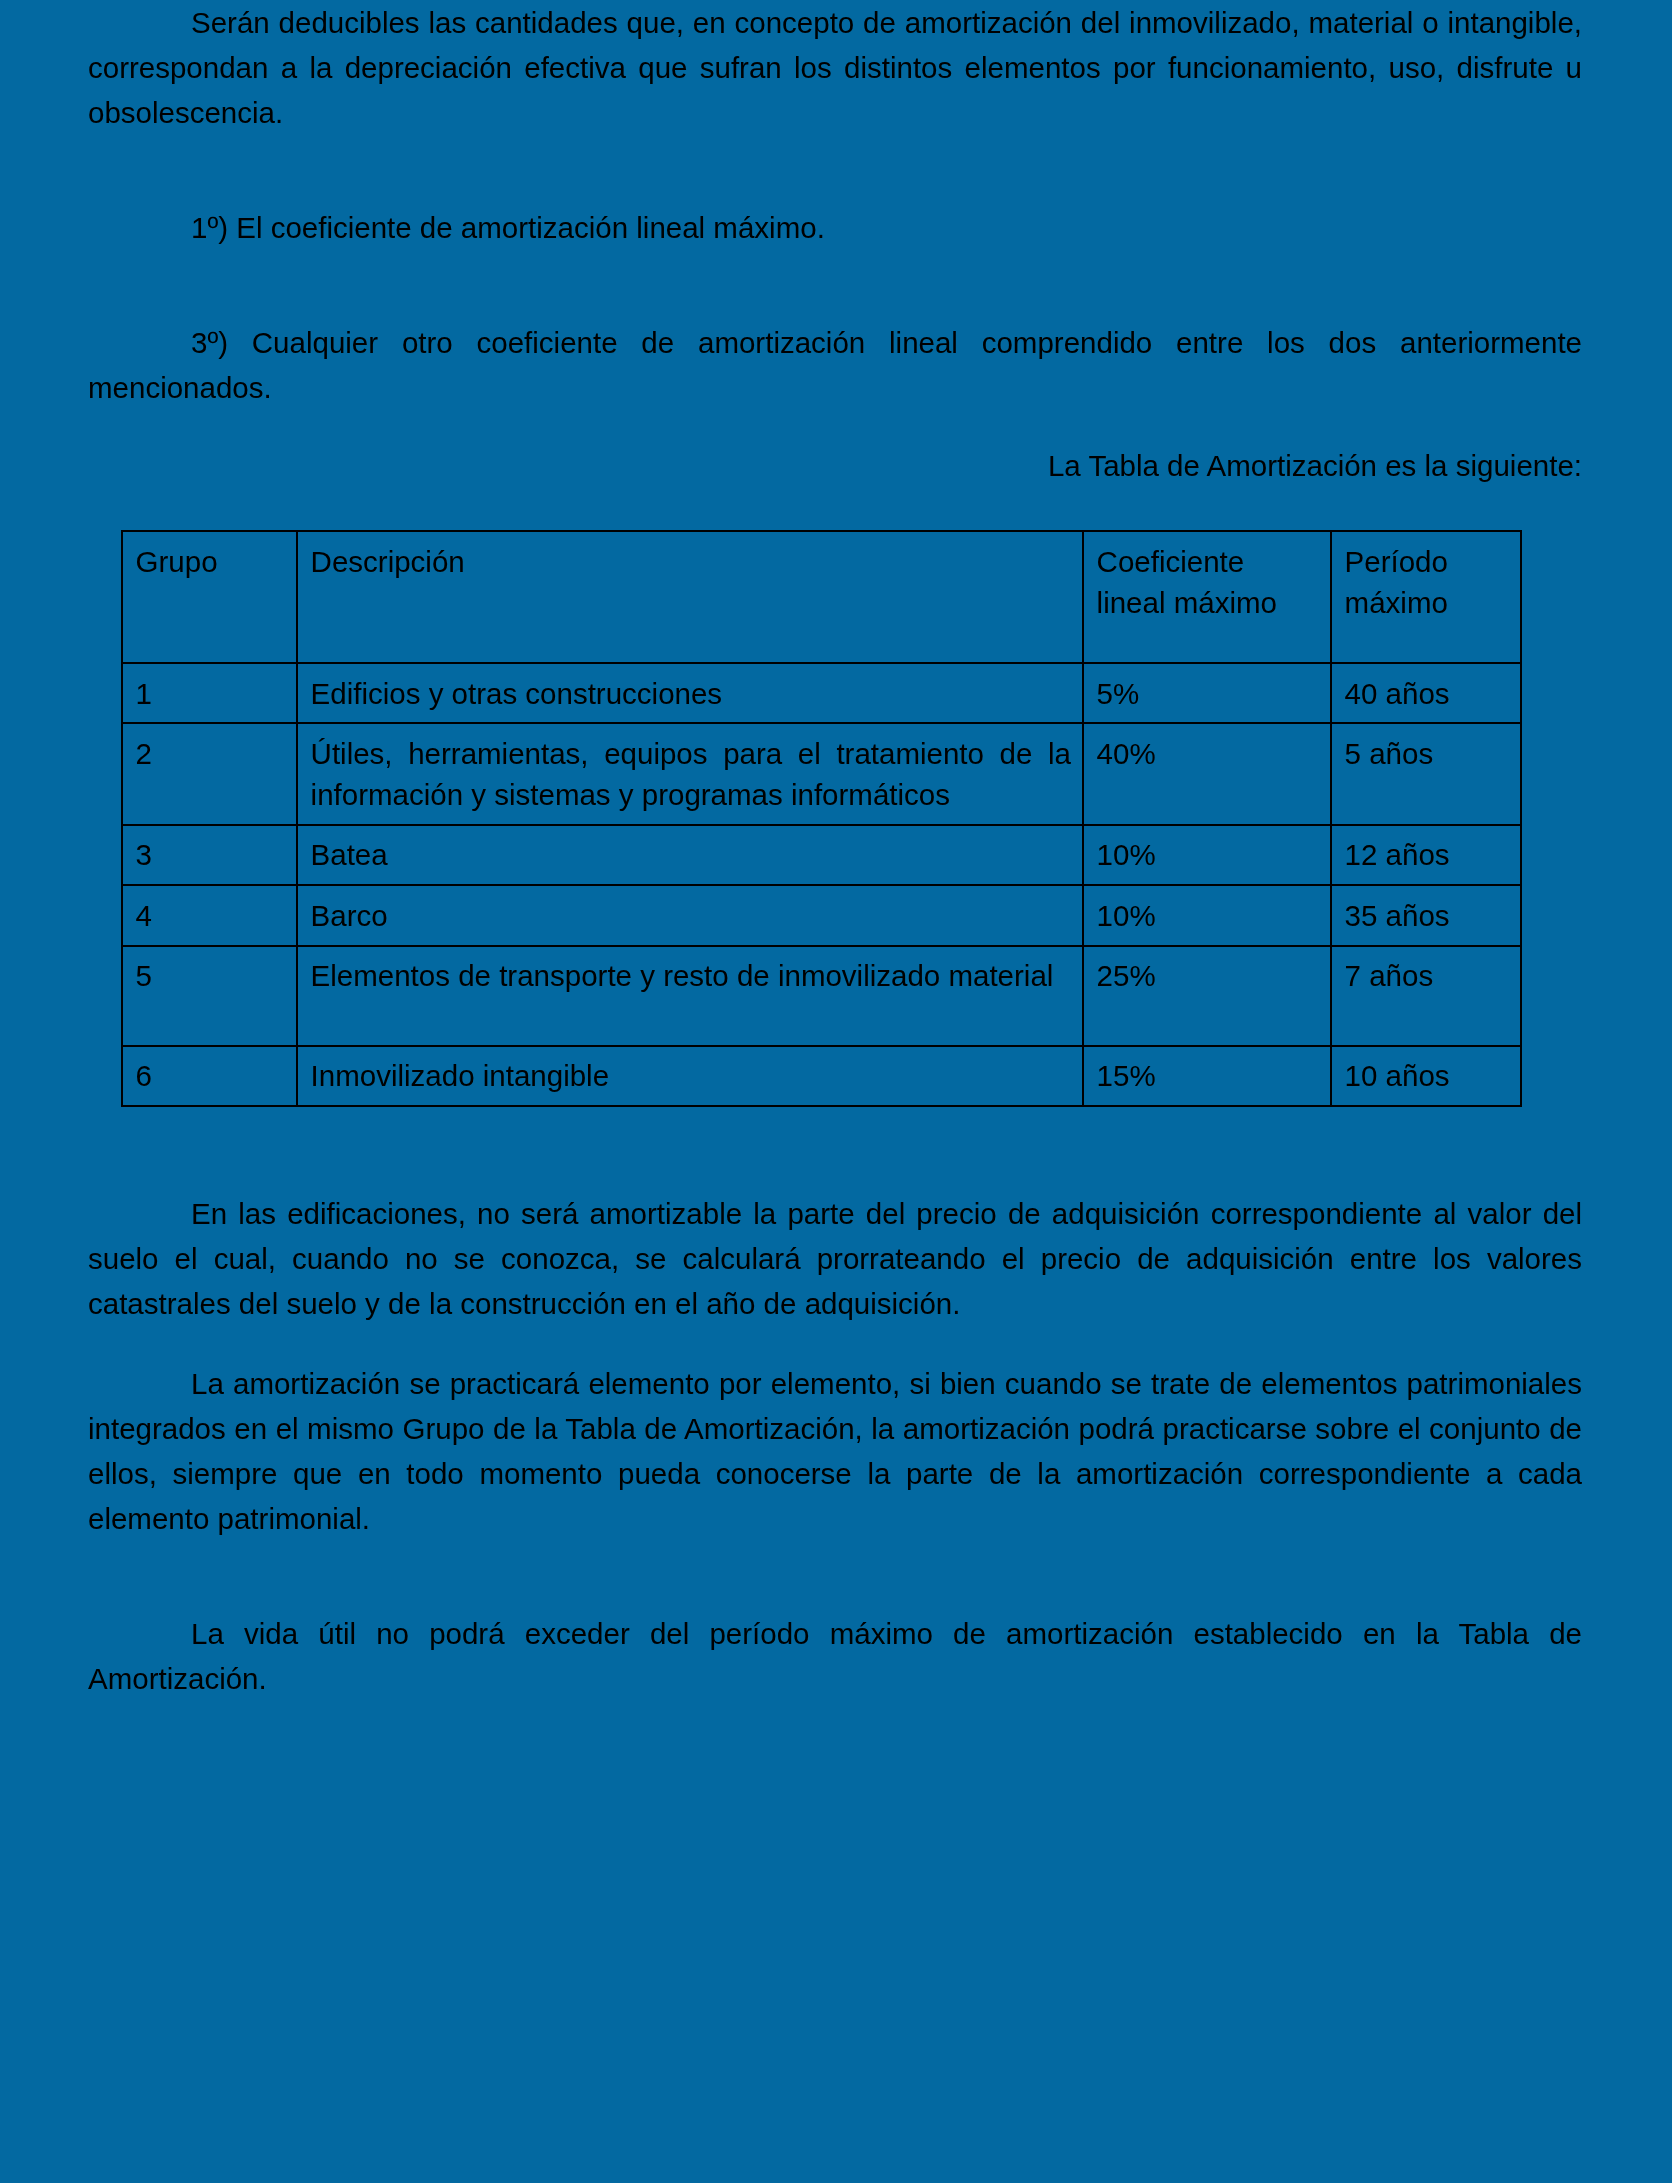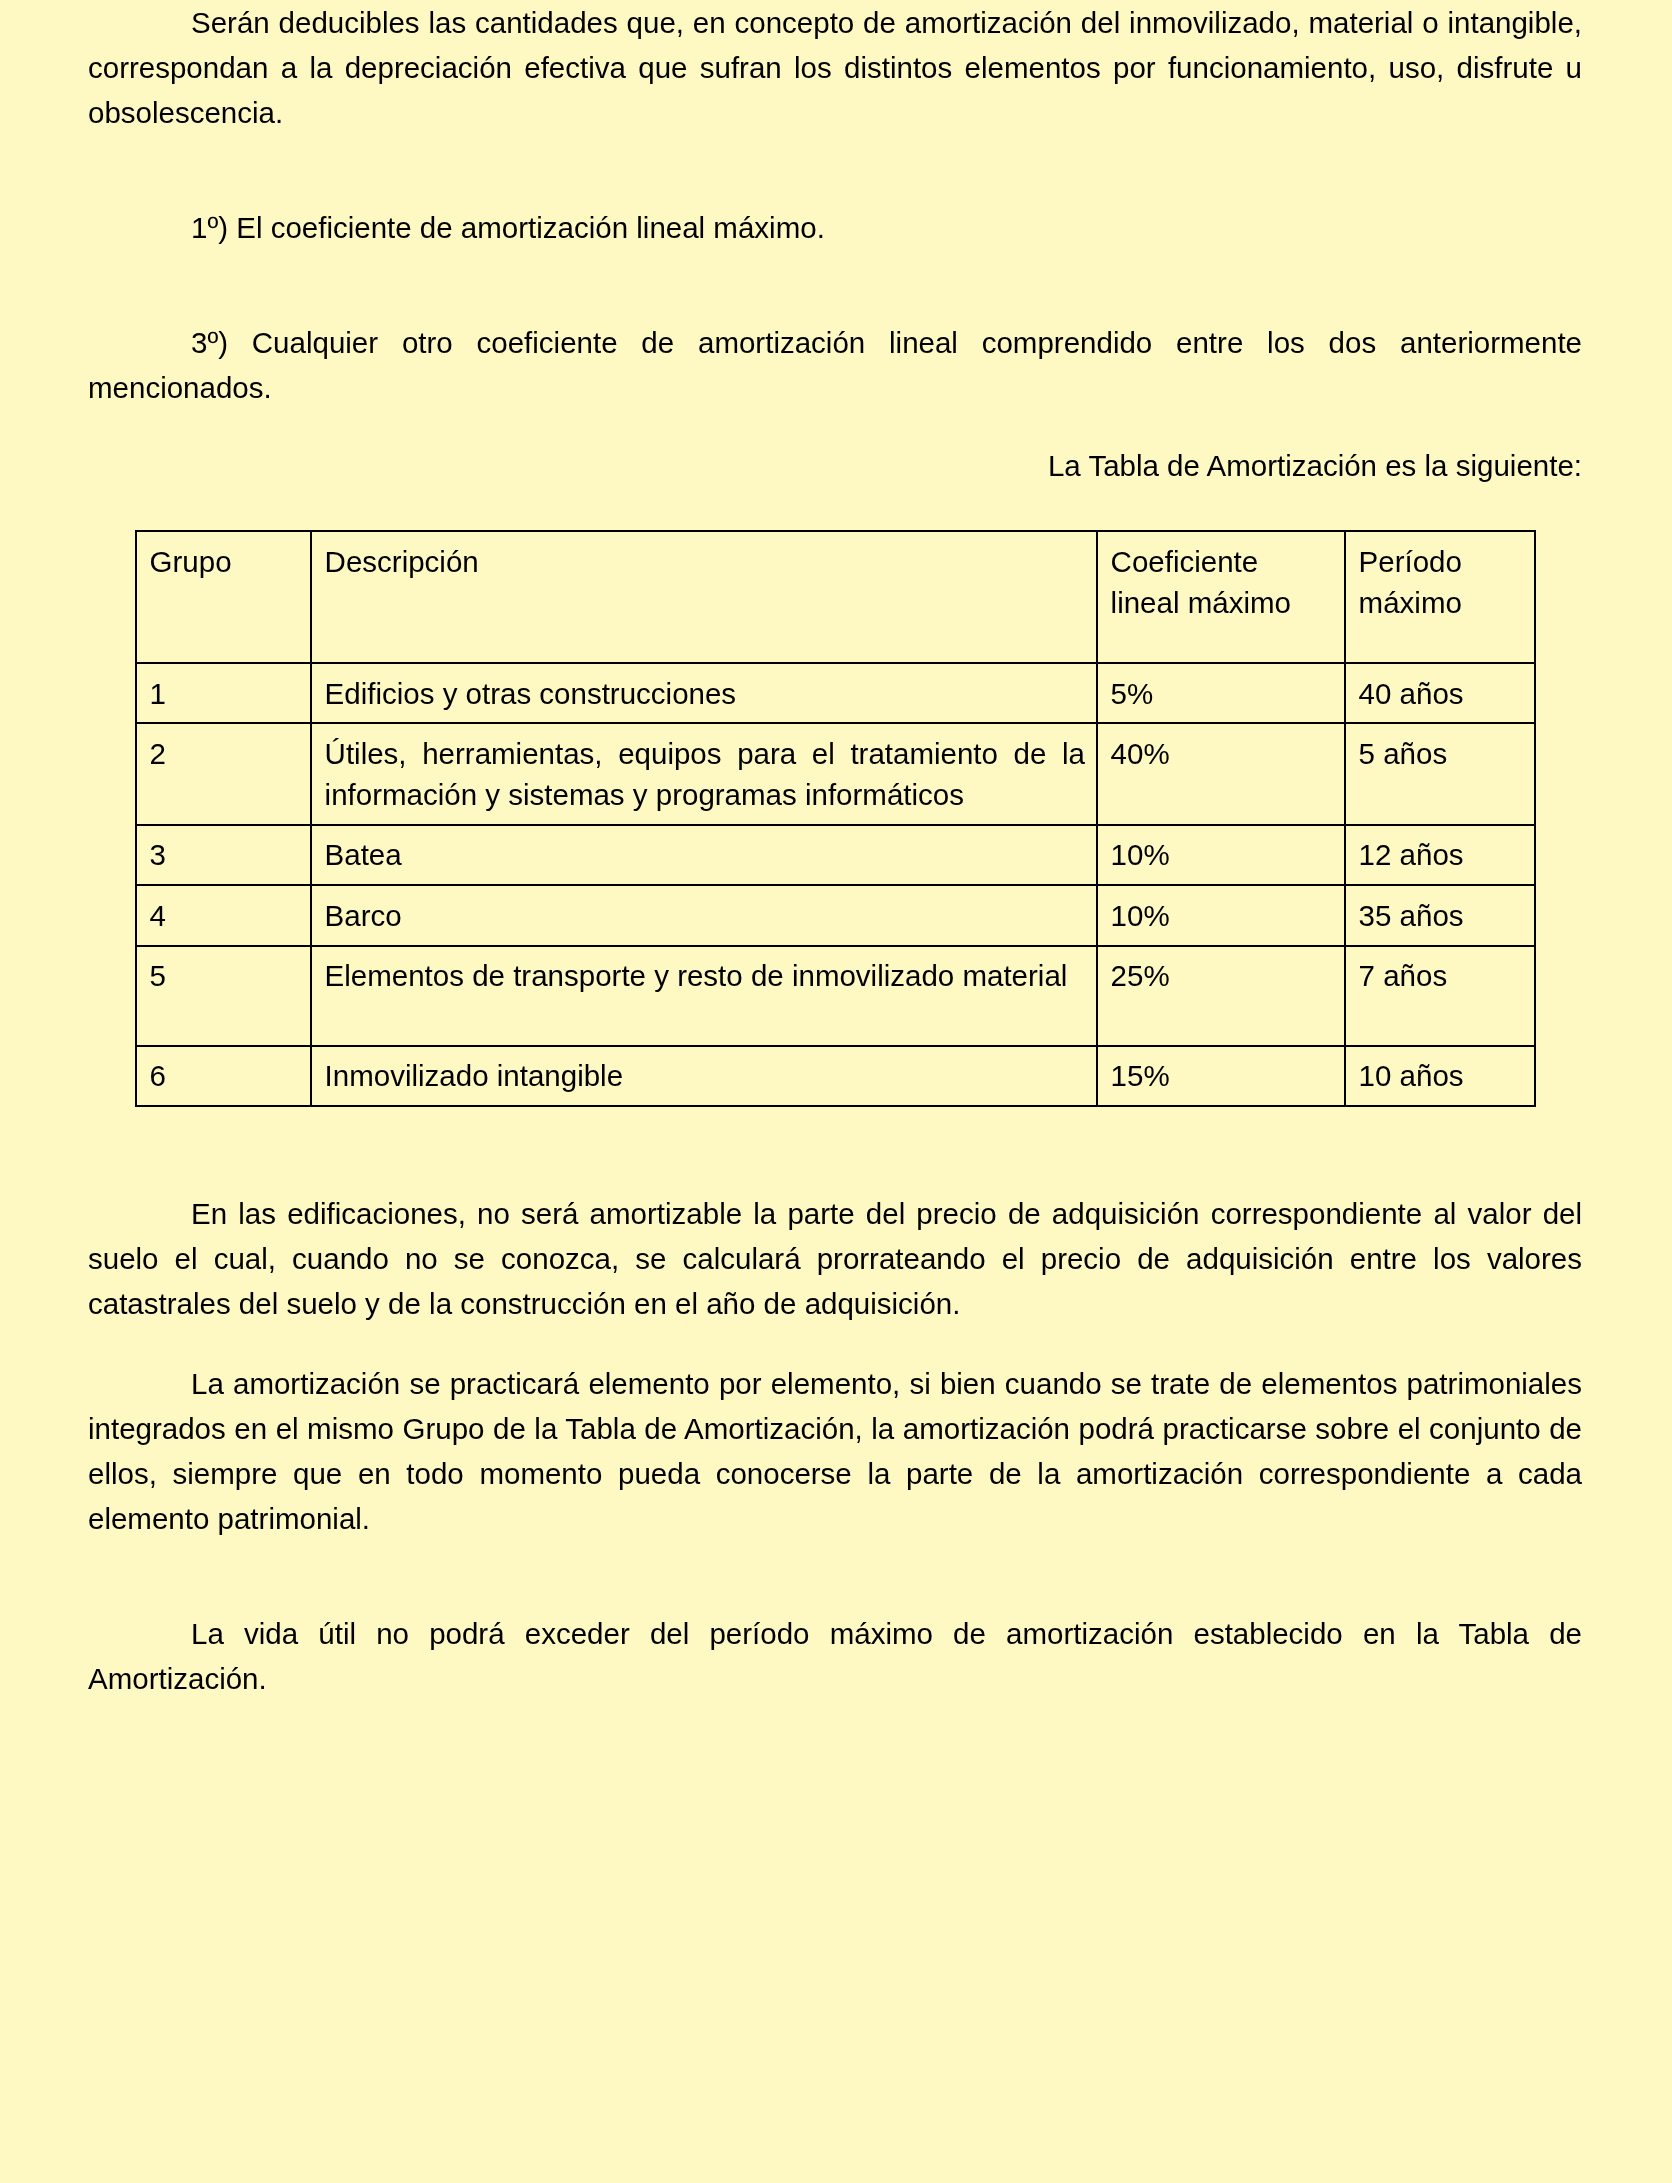--- a/index.html
+++ b/index.html
@@ -14,21 +14,21 @@
     color: #000000;
     -webkit-font-smoothing: antialiased;
   }
 
   .page {
     position: relative;
     width: 1672px;
     height: 2183px;
     box-sizing: border-box;
     padding: 0;
-    background: #fef9c3;
+    background: #0369a1;
   }
 
   .content {
     position: absolute;
     left: 88px;
     top: 0;
     width: 1494px;
   }
 
   p.para {
@@ -47,21 +47,21 @@
   }
 
   .gap-sm { height: 33px; }
   .gap-md { height: 35px; }
   .gap-lg { height: 42px; }
   .gap-xl { height: 49px; }
 
   
   .tbl-wrap {
     position: relative;
-    margin-left: 47px;
+    margin-left: 33px;
     width: 1399px;
   }
 
   table.amort {
     border-collapse: collapse;
     width: 1399px;
     table-layout: fixed;
     font-size: 29.5px;
     line-height: 41px;
   }

